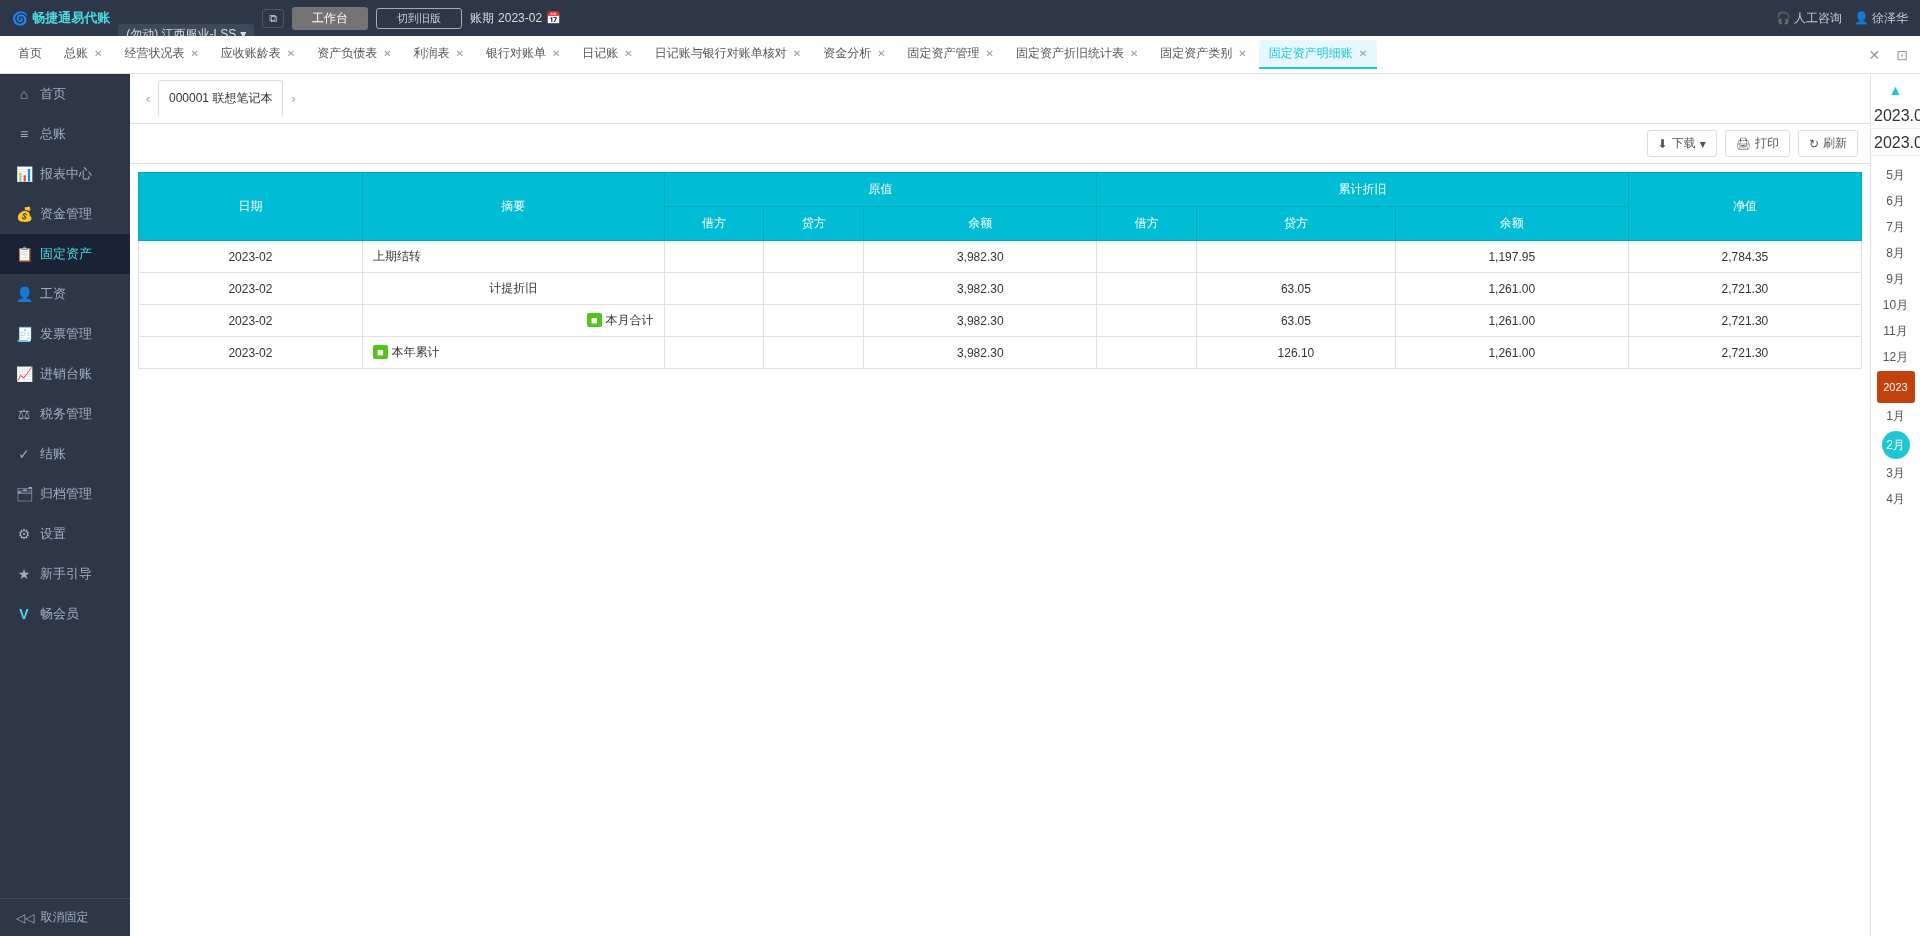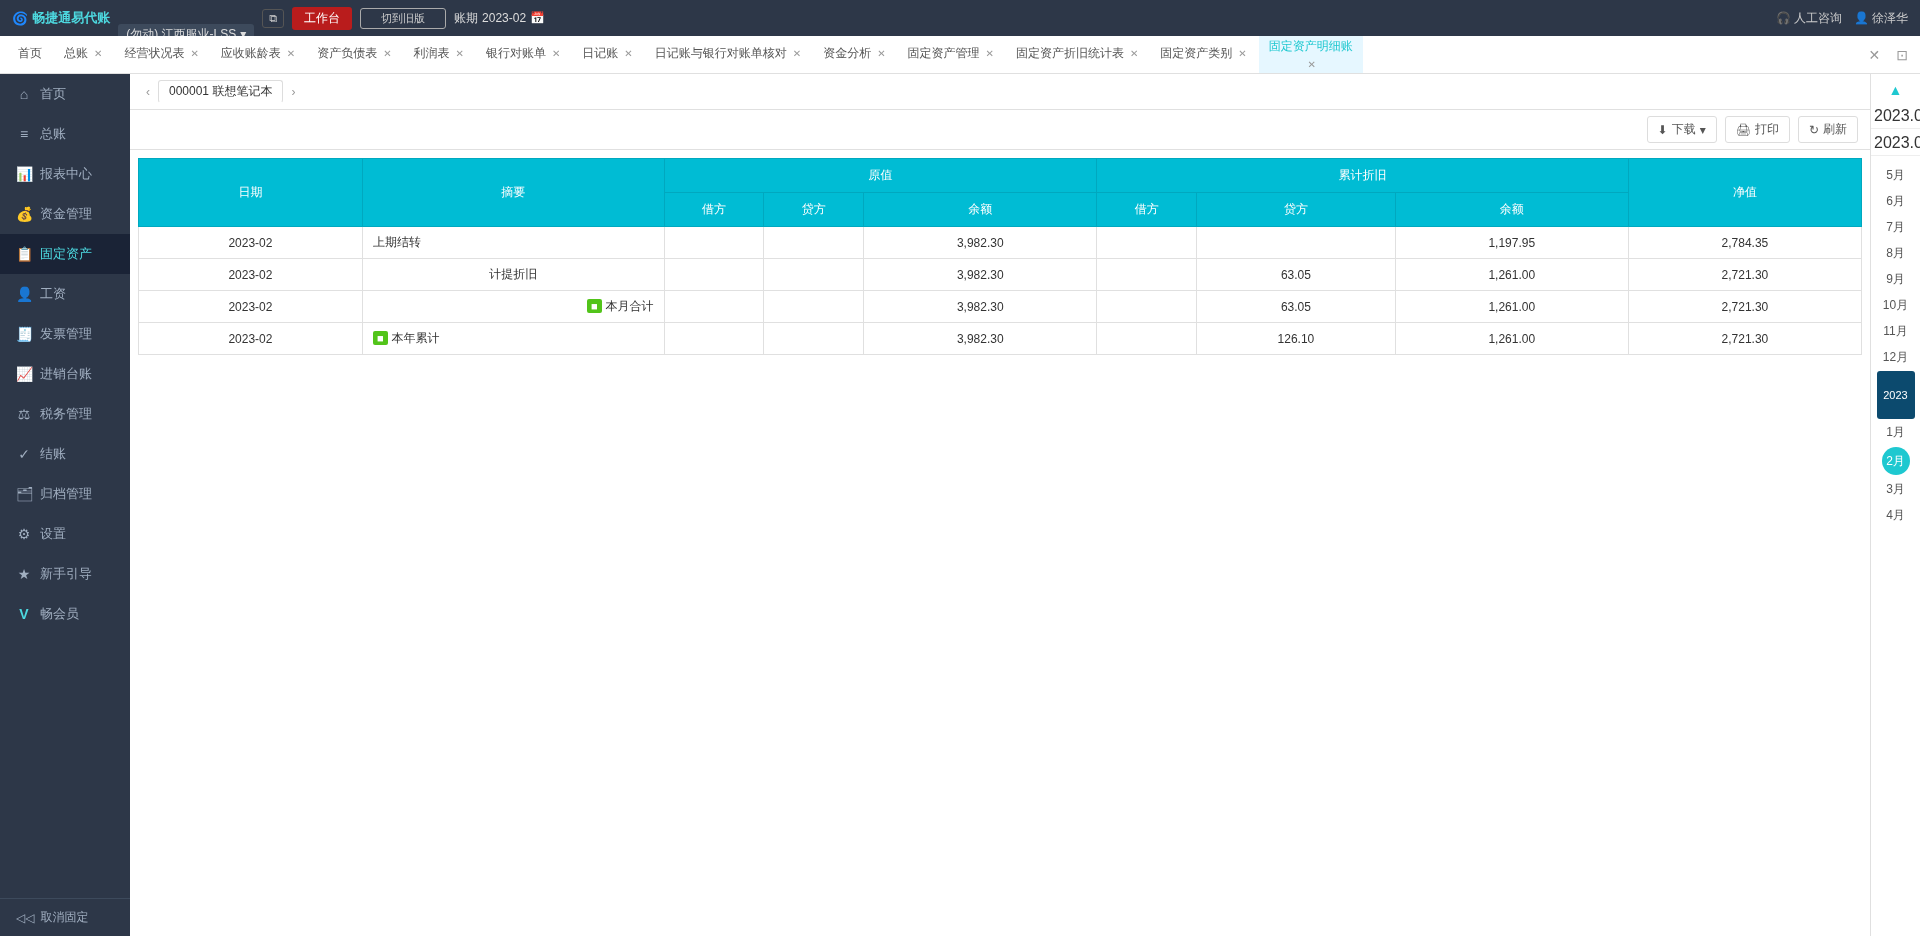--- a/index.html
+++ b/index.html
@@ -14,21 +14,21 @@
       padding: 0 12px;
       color: #fff;
       flex-shrink: 0;
       gap: 8px;
     }
     .top-bar .logo { color: #4dd9e0; font-weight: bold; font-size: 13px; display: flex; align-items: center; gap: 4px; }
     .top-bar .company-select {
       display: flex; align-items: center; gap: 4px; background: #3d4a5c; border-radius: 3px; padding: 2px 8px; cursor: pointer; font-size: 12px; color: #ddd; margin-top: 32px;
     }
     .top-bar .copy-btn { background: transparent; border: 1px solid #555; border-radius: 3px; padding: 2px 6px; color: #ccc; cursor: pointer; font-size: 11px; }
-    .top-bar .work-btn { background: #b91c1c; border: none; border-radius: 3px; padding: 3px 12px; color: #fff; cursor: pointer; font-size: 12px; }
+    .top-bar .work-btn { background: #737373; border: none; border-radius: 3px; padding: 3px 20px; color: #fff; cursor: pointer; font-size: 12px; }
     .top-bar .switch-btn { background: transparent; border: 1px solid #aaa; border-radius: 3px; padding: 2px 20px; color: #ccc; cursor: pointer; font-size: 11px; }
     .top-bar .period { color: #ddd; font-size: 12px; display: flex; align-items: center; gap: 4px; }
     .top-bar .right-tools { margin-left: auto; display: flex; align-items: center; gap: 12px; color: #ccc; font-size: 12px; }
     .top-bar .right-tools span { cursor: pointer; display: flex; align-items: center; gap: 3px; }
 
     
     .tab-bar {
       background: #fff;
       height: 38px;
       display: flex;
@@ -36,21 +36,21 @@
       border-bottom: 1px solid #e0e0e0;
       padding: 0 8px;
       flex-shrink: 0;
       gap: 2px;
       overflow-x: auto;
     }
     .tab-bar::-webkit-scrollbar { height: 3px; }
     .tab-item {
       display: flex; align-items: center; gap: 4px; padding: 5px 10px; border-radius: 3px 3px 0 0; cursor: pointer; color: #555; font-size: 12px; white-space: nowrap; border-bottom: 2px solid transparent;
     }
-    .tab-item.active { background: #e6f7ff; border-bottom: 2px solid #1ec8d0; color: #1ec8d0; flex-direction: column; }
+    .tab-item.active { background: #e6f7ff; border-bottom: 2px solid #1ec8d0; color: #1ec8d0; }
     .tab-item .close-btn { color: #999; font-size: 10px; cursor: pointer; margin-left: 2px; }
 
     
     .main-area {
       display: flex;
       flex: 1;
       overflow: hidden;
     }
 
     
@@ -92,21 +92,21 @@
       background: #fff;
       padding: 6px 12px;
       display: flex;
       align-items: center;
       border-bottom: 1px solid #e0e0e0;
       gap: 4px;
       flex-shrink: 0;
     }
     .sub-tab-bar .nav-arrow { color: #999; cursor: pointer; padding: 0 4px; }
     .sub-tab-item {
-      padding: 2px 10px; border-radius: 3px; cursor: pointer; color: #555; font-size: 12px; background: #f0f0f0;
+      padding: 9px 10px; border-radius: 3px; cursor: pointer; color: #555; font-size: 12px; background: #f0f0f0;
     }
     .sub-tab-item.active { background: #fff; border: 1px solid #ddd; border-bottom: 1px solid #fff; color: #333; font-weight: 500; }
 
     
     .toolbar {
       background: #fff;
       padding: 6px 12px;
       display: flex;
       justify-content: flex-end;
       gap: 8px;
@@ -164,21 +164,21 @@
       flex-shrink: 0;
     }
     .right-panel::-webkit-scrollbar { width: 3px; }
     .year-label {
       font-size: 11px; color: #666; writing-mode: horizontal-tb; text-align: center; padding: 3px 4px; width: 100%;
     }
     .month-item {
       width: 38px; text-align: center; padding: 4px 2px; font-size: 12px; color: #555; cursor: pointer; border-radius: 3px; margin: 1px auto;
     }
     .month-item.active { background: #1ec8d0; color: #fff; border-radius: 50%; width: 28px; height: 28px; display: flex; align-items: center; justify-content: center; margin: 2px auto; }
-    .month-item.year-badge { background: #0c4a6e; color: #fff; border-radius: 3px; font-size: 11px; padding: 18px 4px; }
+    .month-item.year-badge { background: #c2410c; color: #fff; border-radius: 3px; font-size: 11px; padding: 10px 4px; }
     .right-panel-top { display: flex; align-items: center; flex-direction: column; gap: 2px; width: 100%; }
     .period-display { font-size: 16px; color: #333; text-align: center; padding: 3px; border-bottom: 1px solid #eee; width: 100%; }
     .nav-up-btn { cursor: pointer; color: #1ec8d0; font-size: 14px; padding: 4px; }
 
     
     .tab-controls { margin-left: auto; display: flex; gap: 8px; }
     .tab-ctrl-btn { cursor: pointer; color: #999; font-size: 14px; padding: 0 4px; }
   </style>
 </head>
 <body>

